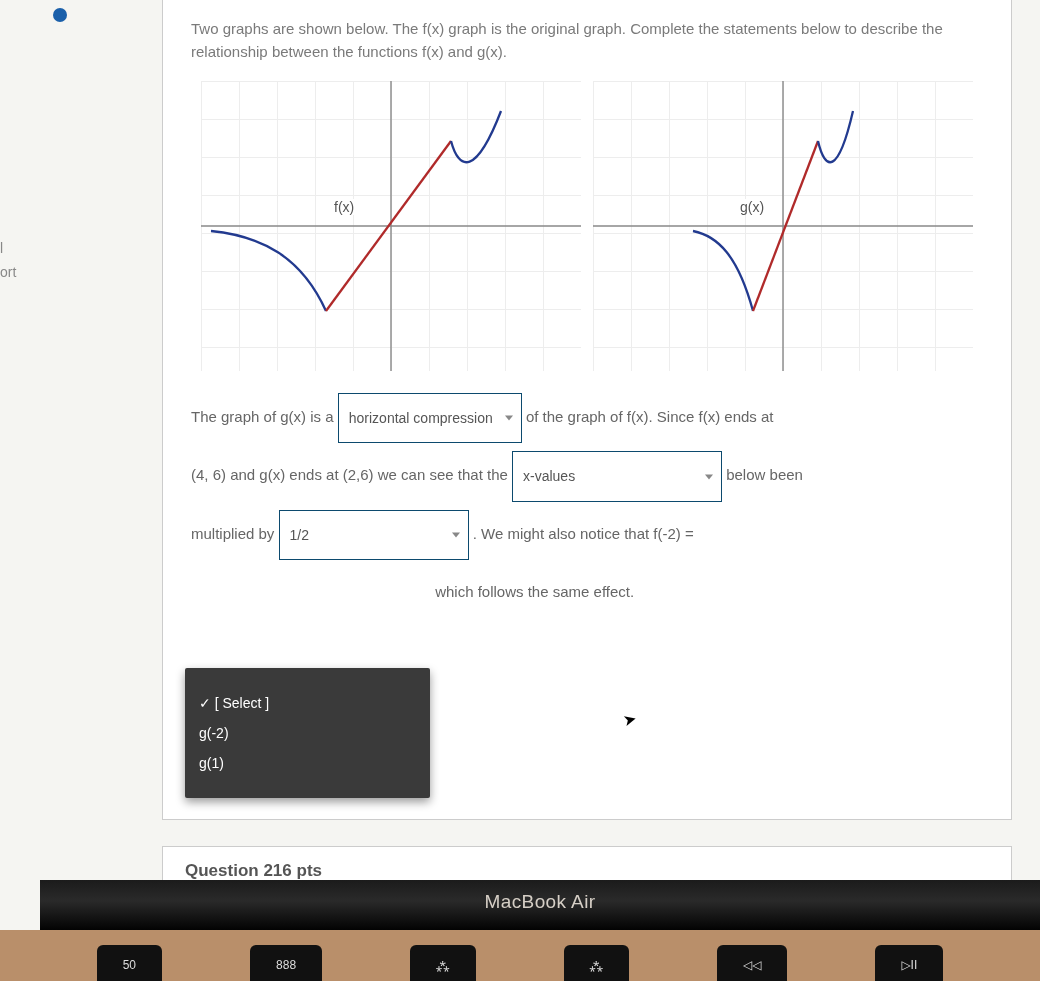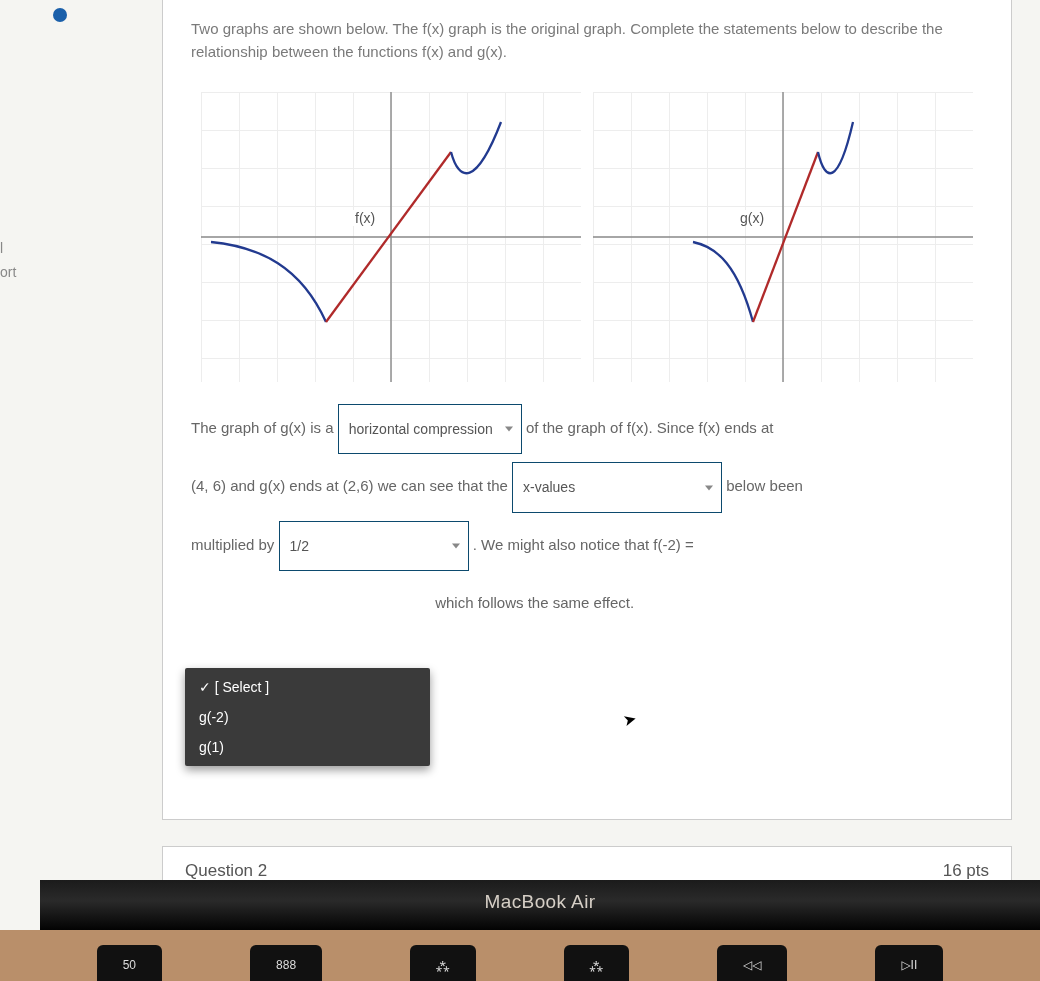--- a/index.html
+++ b/index.html
@@ -39,21 +39,21 @@
     left: -110px;
     top: 8px;
     width: 14px; height: 14px;
     border-radius: 50%;
     background: #1a5faa;
   }
   .prompt {
     color: #7a7a7a;
     font-size: 15px;
     line-height: 1.5;
-    margin-bottom: 29px;
+    margin-bottom: 18px;
   }
   .graphs {
     display: flex;
     gap: 12px;
     justify-content: center;
     margin-bottom: 22px;
   }
   .graph {
     width: 380px;
     height: 290px;
@@ -103,21 +103,21 @@
     position: absolute;
     left: 22px;
     top: 668px;
     width: 245px;
     background: #3a3a3a;
     color: #fff;
     font-size: 14px;
     border-radius: 2px;
     box-shadow: 0 4px 10px rgba(0,0,0,.4);
     z-index: 50;
-    padding: 4px 0;
+    padding: 20px 0;
   }
   .dropdown .opt {
     padding: 7px 14px;
     cursor: pointer;
   }
   .dropdown .opt.sel-opt::before {
     content: "✓ ";
   }
   .cursor-arrow {
     position: absolute;
@@ -128,24 +128,25 @@
     transform: rotate(-15deg);
   }
   .question2 {
     margin-left: 150px;
     width: 850px;
     background: #fff;
     border: 1px solid #ccc;
     padding: 14px 22px;
     margin-top: 26px;
     display: flex;
-    justify-content: space-between;
+    justify-content: flex-start;
     align-items: center;
     font-size: 17px;
     color: #555;
+    font-weight: bold;
   }
   .hinge {
     position: absolute;
     left: 0; right: 0;
     top: 880px;
     height: 52px;
     background: linear-gradient(#1b1b1b, #2a2a2a 40%, #000 100%);
     color: #d6cfc6;
     text-align: center;
     font-family: -apple-system, "Helvetica Neue", Arial, sans-serif;
@@ -202,21 +203,21 @@
         <svg viewBox="0 0 380 290">
           <line x1="0" y1="145" x2="380" y2="145" stroke="#888" stroke-width="1.4"></line>
           <line x1="190" y1="0" x2="190" y2="290" stroke="#888" stroke-width="1.4"></line>
 
           <path d="M 10 150 C 60 155, 100 175, 125 230" stroke="#223a8f" stroke-width="2.3" fill="none"></path>
 
           <path d="M 125 230 L 250 60" stroke="#b02a2a" stroke-width="2.3" fill="none"></path>
 
           <path d="M 250 60 C 258 90, 275 95, 300 30" stroke="#223a8f" stroke-width="2.3" fill="none"></path>
         </svg>
-        <div class="graph-label" style="left:152px;top:118px">f(x)</div>
+        <div class="graph-label" style="left:131px;top:118px">f(x)</div>
       </div>
 
       <div class="graph">
         <svg viewBox="0 0 380 290">
           <line x1="0" y1="145" x2="380" y2="145" stroke="#888" stroke-width="1.4"></line>
           <line x1="190" y1="0" x2="190" y2="290" stroke="#888" stroke-width="1.4"></line>
           <path d="M 100 150 C 125 155, 145 175, 160 230" stroke="#223a8f" stroke-width="2.3" fill="none"></path>
           <path d="M 160 230 L 225 60" stroke="#b02a2a" stroke-width="2.3" fill="none"></path>
           <path d="M 225 60 C 232 90, 245 95, 260 30" stroke="#223a8f" stroke-width="2.3" fill="none"></path>
         </svg>

